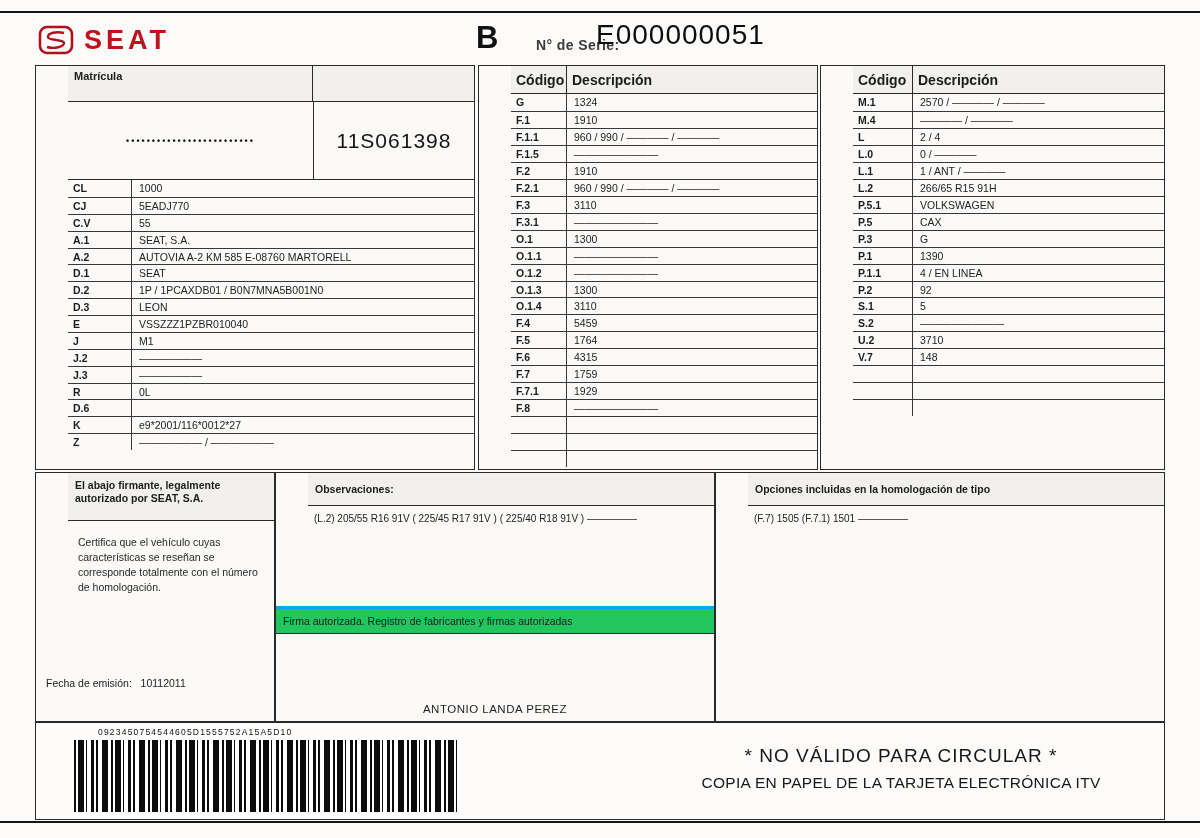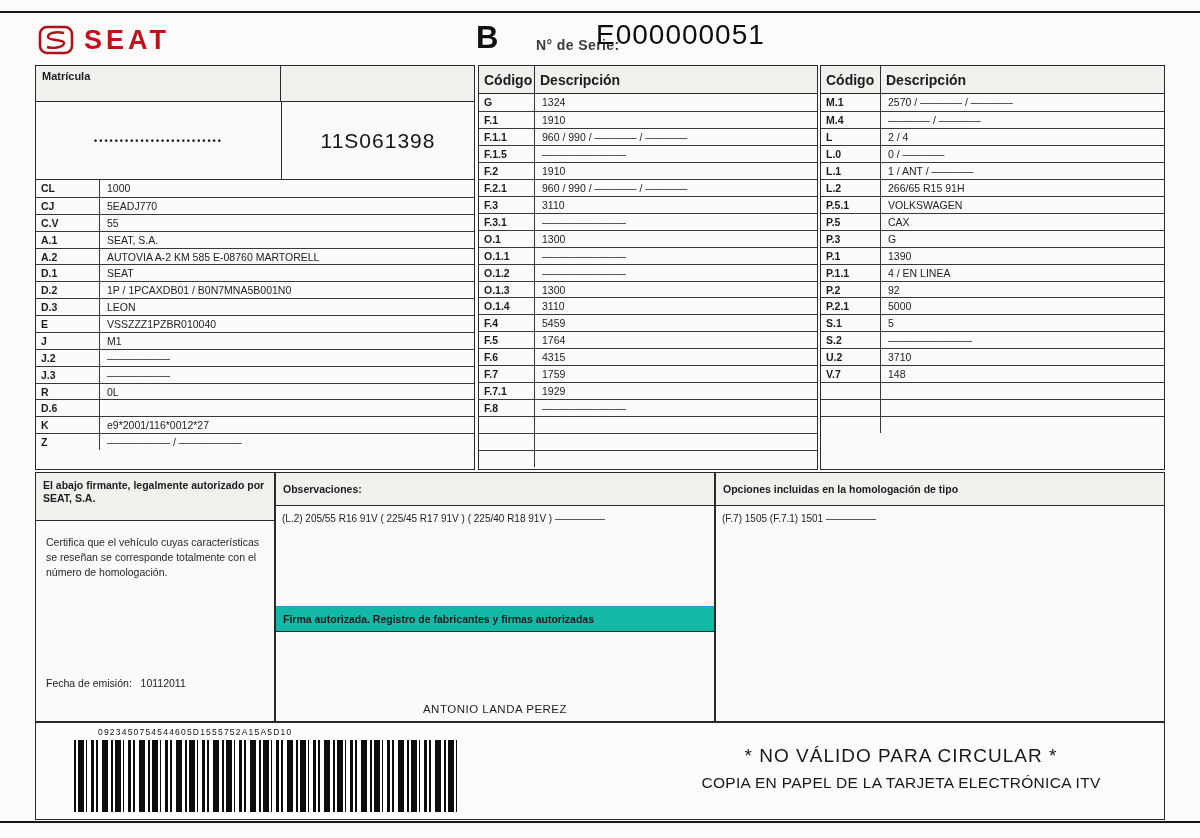--- a/index.html
+++ b/index.html
@@ -12,21 +12,21 @@
   }
   .abs{position:absolute;}
   .rule{background:#161616;height:2px;left:0;width:1200px;}
   
   .brand{left:38px;top:24px;display:flex;align-items:center;gap:10px;}
   .brand-word{font-size:27px;font-weight:700;letter-spacing:4px;color:#c0121d;}
   .doc-letter{left:476px;top:20px;font-size:31px;font-weight:600;color:#111;}
   .serial-label{left:536px;top:37px;font-size:14px;font-weight:700;color:#3a3a3a;letter-spacing:.4px;}
   .serial-value{left:596px;top:19px;font-size:28px;color:#0d0d0d;letter-spacing:1px;}
   
-  .box{border:1.5px solid #2a2a2a;box-sizing:border-box;background:#fbfaf8;}
+  .box{border:1.5px solid #2a2a2a;box-sizing:border-box;background:#fbfaf8;padding-left:32px;}
   .hdrbg{background:#f1f0ed;}
   
   .plate-hdr{display:flex;height:36px;border-bottom:1px solid #2a2a2a;box-sizing:border-box;}
   .plate-hdr .cell{padding:4px 6px;font-size:11px;font-weight:700;box-sizing:border-box;}
   .plate-val{display:flex;height:78px;box-sizing:border-box;}
   .vline{border-right:1px solid #2a2a2a;}
   .dots{font-size:9px;font-weight:700;letter-spacing:2px;color:#111;}
   .cert-num{font-size:21px;letter-spacing:1px;color:#151515;}
   
   .tbody{display:grid;}
@@ -34,21 +34,21 @@
   .trow:first-child{border-top:none;}
   .ccell{border-right:1px solid #383838;box-sizing:border-box;
          font-size:10.5px;font-weight:700;padding:1px 4px 0 5px;flex:none;line-height:14px;}
   .vcell{font-size:10.5px;padding:1px 5px 0 7px;line-height:14px;white-space:nowrap;color:#222;}
   .codes-hdr{display:flex;height:28px;border-bottom:1px solid #2a2a2a;box-sizing:border-box;}
   .codes-hdr .cell{font-size:14px;font-weight:700;padding:6px 5px;box-sizing:border-box;}
   
   .sec-hdr{font-size:10.5px;font-weight:700;padding:6px 7px;border-bottom:1px solid #2a2a2a;box-sizing:border-box;background:#f1f0ed;line-height:13px;}
   .para{font-size:10.5px;line-height:15px;color:#272727;}
   .obs-text{font-size:10px;padding:7px 6px;color:#222;}
-  .firma-hdr{font-size:10.5px;font-weight:700;padding:6px 7px;border-top:1px solid #0ea5e9;border-bottom:1px solid #2a2a2a;box-sizing:border-box;background:#14b8a6;}
+  .firma-hdr{font-size:10.5px;font-weight:400;padding:6px 7px;border-top:3px solid #0ea5e9;border-bottom:1px solid #2a2a2a;box-sizing:border-box;background:#22c55e;}
   .signer-name{font-size:11.5px;color:#1f1f1f;text-align:center;letter-spacing:.5px;}
   .fecha{font-size:10.5px;color:#222;}
   
   .barcode-num{font-size:8.5px;letter-spacing:1.2px;color:#111;}
   .barcode{background:repeating-linear-gradient(90deg,
       #0d0d0d 0 2px,#fff 2px 4px,#0d0d0d 4px 10px,#fff 10px 12px,
       #0d0d0d 12px 13px,#fff 13px 17px,#0d0d0d 17px 20px,#fff 20px 22px,
       #0d0d0d 22px 24px,#fff 24px 28px,#0d0d0d 28px 34px,#fff 34px 37px);
     border:0;}
   .notice1{font-size:19px;color:#181818;text-align:center;letter-spacing:1px;}
@@ -297,24 +297,20 @@
       </div>
     <div class="trow">
         <span class="ccell" style="width:60px">P.1.1</span>
         <span class="vcell">4 / EN LINEA</span>
       </div>
     <div class="trow">
         <span class="ccell" style="width:60px">P.2</span>
         <span class="vcell">92</span>
       </div>
     <div class="trow">
-        <span class="ccell" style="width:60px">P.2.1</span>
-        <span class="vcell">5000</span>
-      </div>
-    <div class="trow">
         <span class="ccell" style="width:60px">S.1</span>
         <span class="vcell">5</span>
       </div>
     <div class="trow">
         <span class="ccell" style="width:60px">S.2</span>
         <span class="vcell">————————</span>
       </div>
     <div class="trow">
         <span class="ccell" style="width:60px">U.2</span>
         <span class="vcell">3710</span>

